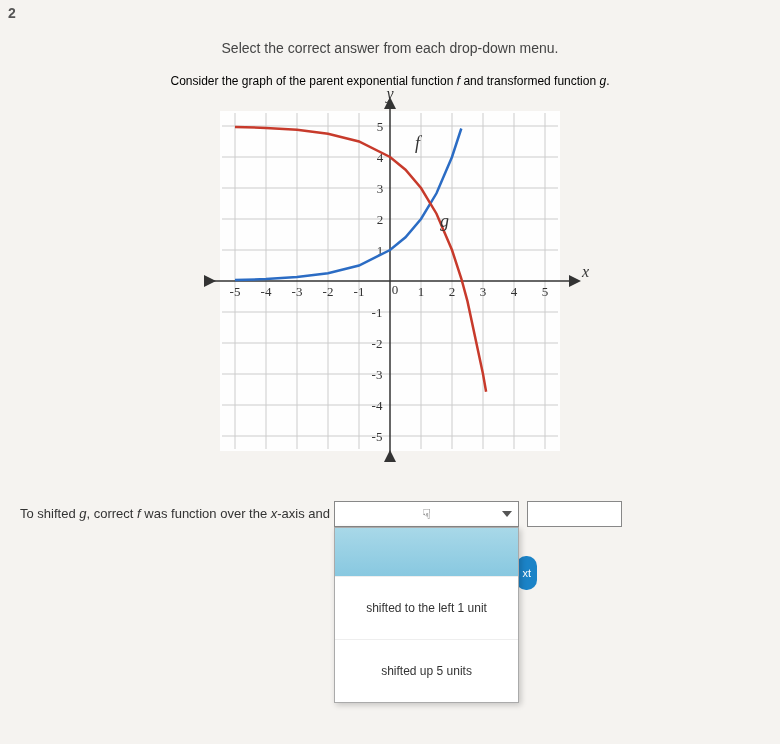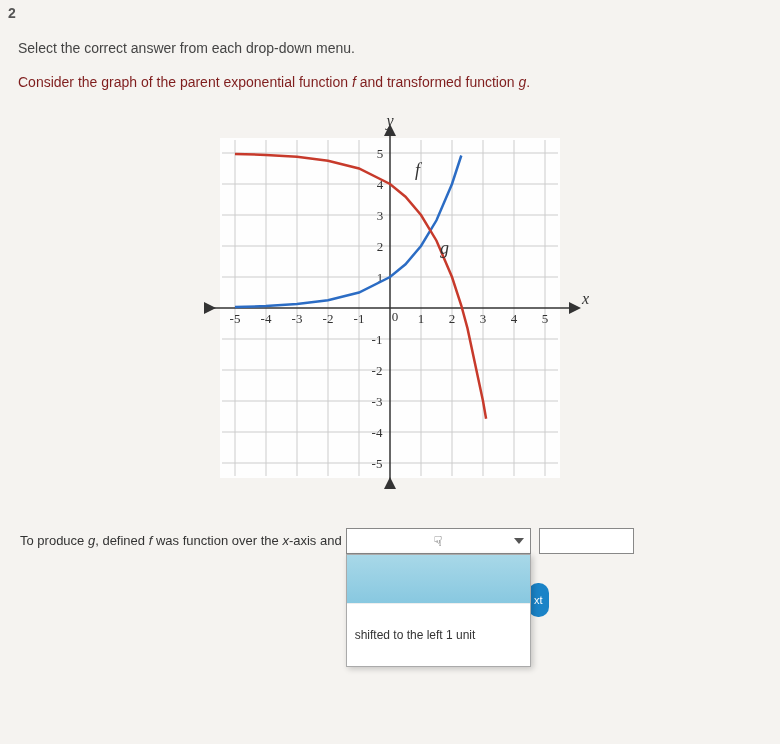--- a/index.html
+++ b/index.html
@@ -18,30 +18,31 @@
     .question-number {
       position: absolute;
       top: 5px;
       left: 8px;
       font-size: 14px;
       color: #555;
       font-weight: bold;
     }
     .content-area {
       padding: 40px 18px 0 18px;
+      text-align: center;
     }
     .instruction {
       font-size: 14px;
       color: #444;
       margin-bottom: 18px;
     }
     .prompt {
-      font-size: 14px;
-      color: #7f1d1d;
-      margin-bottom: 28px;
+      font-size: 12px;
+      color: #000000;
+      margin-bottom: 3px;
     }
     .italic {
       font-style: italic;
     }
     .graph-container {
       display: flex;
       justify-content: center;
       margin-bottom: 30px;
     }
     .answer-row {
@@ -207,30 +208,31 @@
       <path d="M 55,189.1 L 86,188.1 L 117,186.1 L 148,182.3 L 179,174.5 L 210,159 L 225.5,146.3 L 241,128 L 256.5,102.3 L 272,66 L 281.3,37.5" stroke="#2b6cc4" stroke-width="2.5" fill="none"></path>
 
       <path d="M 55,35.9 L 86,36.9 L 117,38.8 L 148,42.8 L 179,50.5 L 210,66 L 225.5,78.7 L 241,97 L 256.5,122.7 L 272,159 L 281.3,187.5 L 287.5,210.4 L 303,283 L 306.1,300.7" stroke="#c73a2b" stroke-width="2.5" fill="none"></path>
       <text x="235" y="58" font-size="18" fill="#333" font-style="italic" font-family="serif">f</text>
       <text x="260" y="136" font-size="18" fill="#333" font-style="italic" font-family="serif">g</text>
     </svg>
   </div>
 
   <div class="answer-row">
     <span class="answer-text">
-      <span>To produce </span><span class="italic">g</span><span>, defined </span><span class="italic">f</span><span> was function over the </span><span class="italic">x</span><span>-axis and </span>
+      <span>To shifted </span><span class="italic">g</span><span>, correct </span><span class="italic">f</span><span> was function over the </span><span class="italic">x</span><span>-axis and </span>
     </span>
 
     <div class="dropdown-wrap">
       <div class="dropdown-selected">
         <span class="cursor-icon">☟</span>
       </div>
       <div class="xt-badge">xt</div>
       <div class="dropdown-list">
         <div class="dropdown-option highlighted"></div>
         <div class="dropdown-option">shifted to the left 1 unit</div>
+        <div class="dropdown-option">shifted up 5 units</div>
       </div>
     </div>
 
 
     <div class="second-dropdown"></div>
   </div>
 </div>
 
 </body></html>

